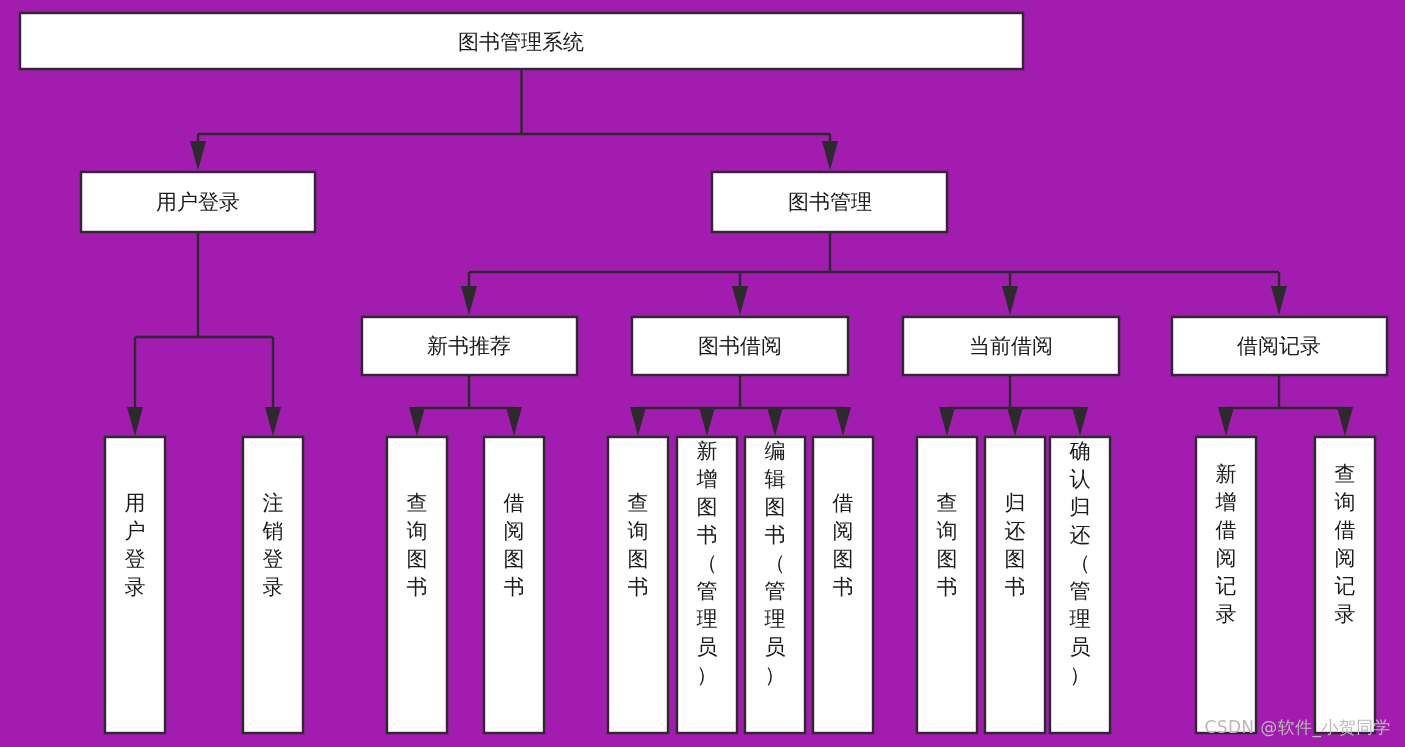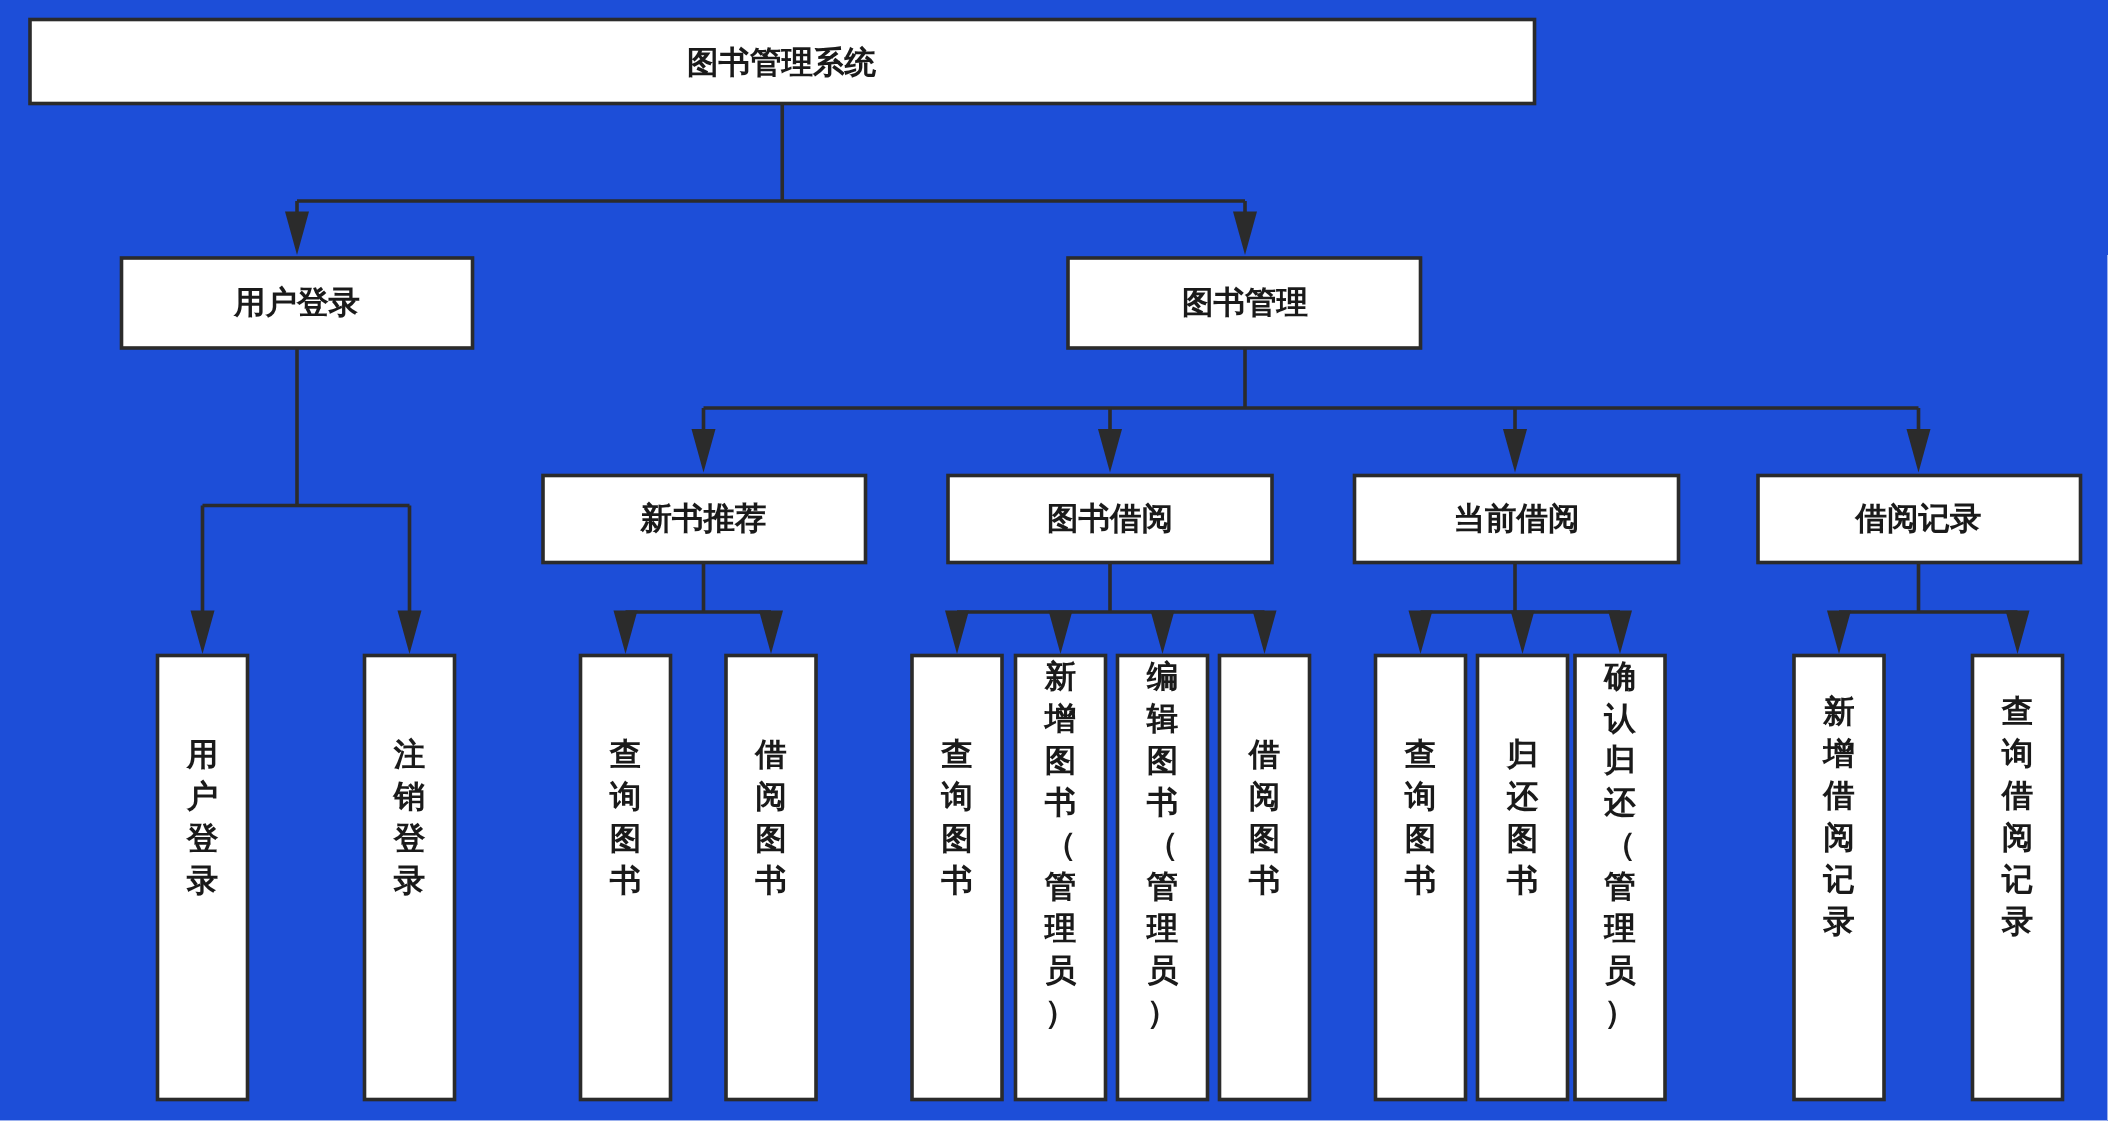--- a/index.html
+++ b/index.html
@@ -11,22 +11,21 @@
   body {
     width: 1405px;
     height: 747px;
     font-family: "DejaVu Sans", "Liberation Sans", sans-serif;
     overflow: hidden;
   }
   #diagram-root {
     position: relative;
     width: 1405px;
     height: 747px;
-    background: #1d4ed8;
-    font-weight: bold;
+    background: #a21caf;
   }
   svg#tree-svg {
     position: absolute;
     left: 0;
     top: 0;
     width: 1405px;
     height: 747px;
     display: block;
   }
   .node-box {
@@ -227,14 +226,15 @@
       <rect class="node-box" x="1196" y="437" width="60" height="296"></rect>
       <text class="node-label-v" x="1226" y="481"><tspan x="1226" y="481">新</tspan><tspan x="1226" y="509">增</tspan><tspan x="1226" y="537">借</tspan><tspan x="1226" y="565">阅</tspan><tspan x="1226" y="593">记</tspan><tspan x="1226" y="621">录</tspan></text>
     </g>
     <g>
       <rect class="node-box" x="1315" y="437" width="60" height="296"></rect>
       <text class="node-label-v" x="1345" y="481"><tspan x="1345" y="481">查</tspan><tspan x="1345" y="509">询</tspan><tspan x="1345" y="537">借</tspan><tspan x="1345" y="565">阅</tspan><tspan x="1345" y="593">记</tspan><tspan x="1345" y="621">录</tspan></text>
     </g>
 
   </svg>
 
+  <div class="watermark">CSDN @软件_小贺同学</div>
 
 </div>
 
 </body></html>

